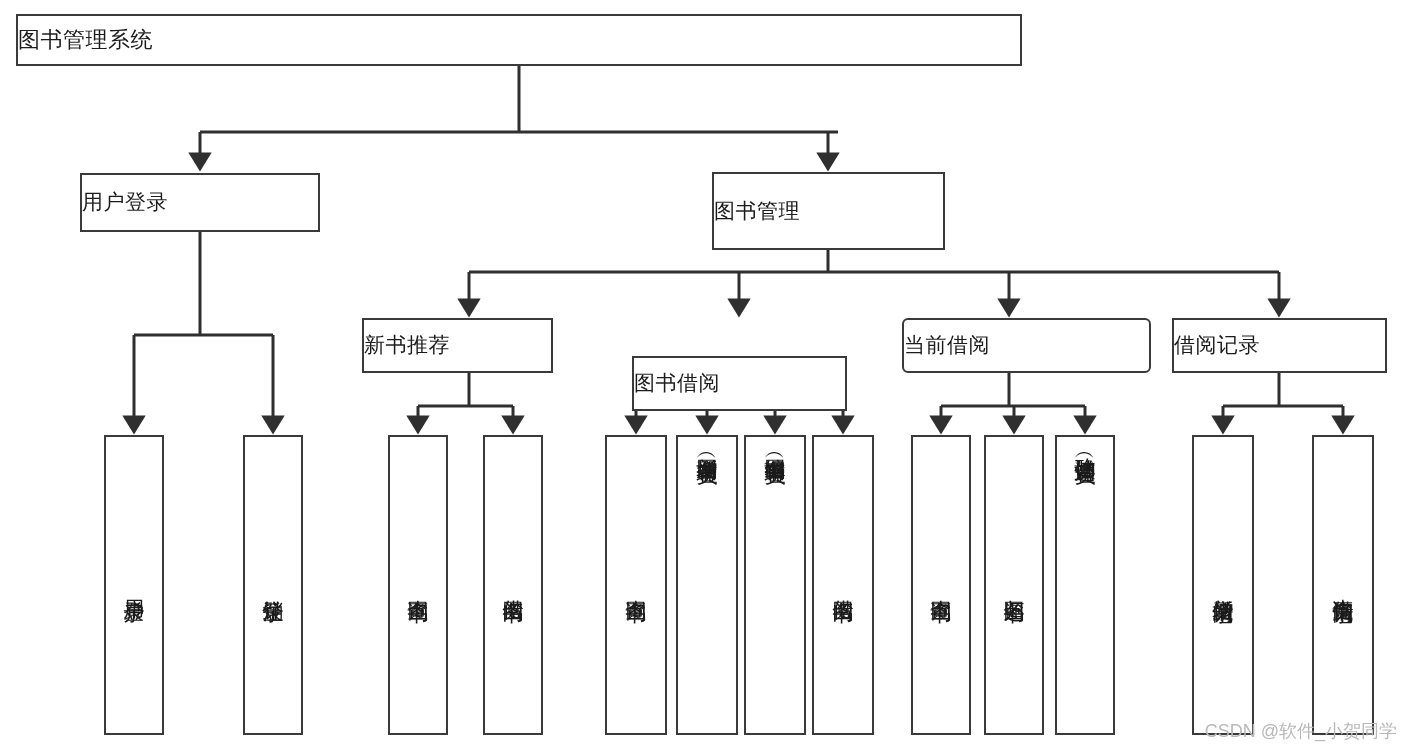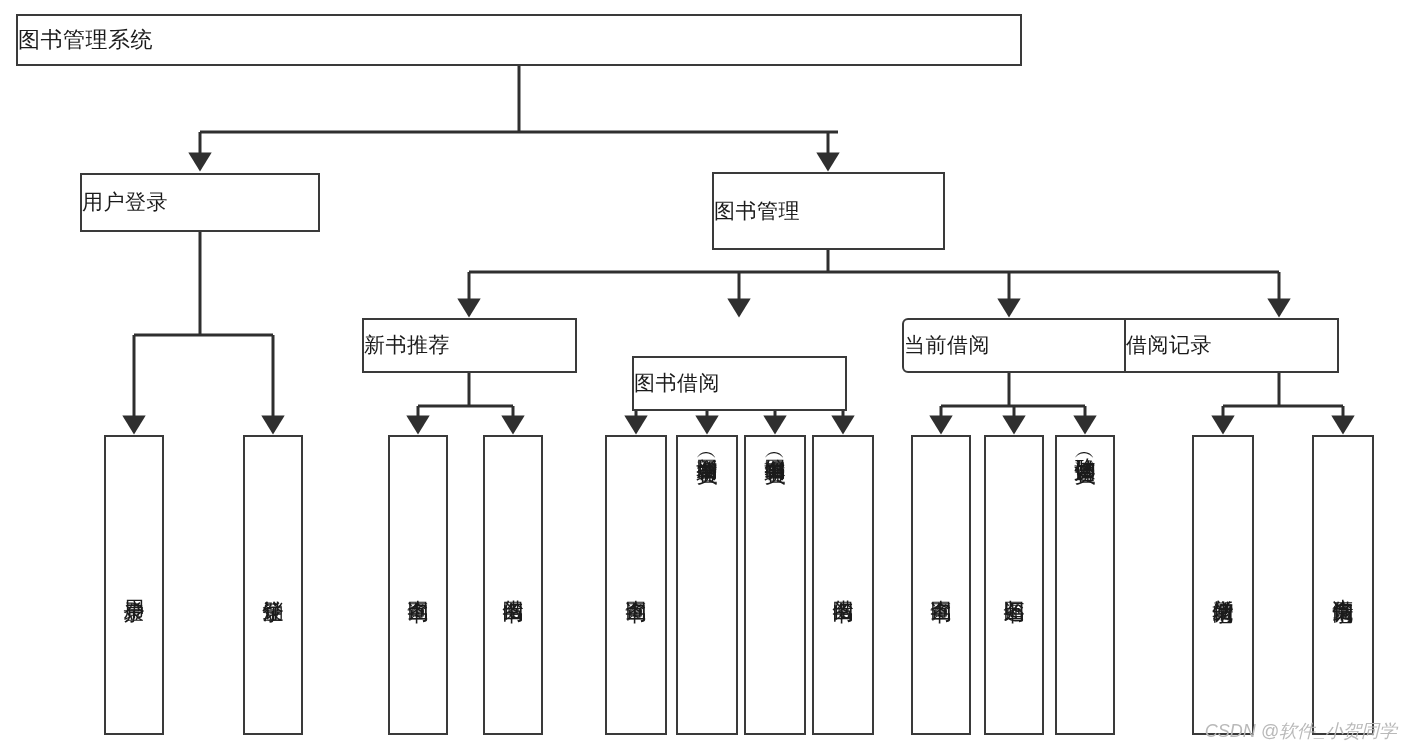--- a/index.html
+++ b/index.html
@@ -66,21 +66,20 @@
     white-space: nowrap;
   }
   #watermark {
     position: absolute;
     right: 8px;
     bottom: 4px;
     font-size: 18px;
     color: #b9b9b9;
     white-space: nowrap;
     pointer-events: none;
-    font-style: italic;
   }
 </style>
 </head>
 <body>
 
 <div id="canvas">
 
   <svg id="diagram-svg" viewBox="0 0 1405 747" xmlns="http://www.w3.org/2000/svg">
     <defs>
       <marker id="arrow" markerWidth="9" markerHeight="9" refX="3.2" refY="4.5" orient="auto" markerUnits="strokeWidth">
@@ -135,30 +134,30 @@
     <span class="node-label-h">图书管理系统</span>
   </div>
 
   <div class="node-box" style="left:80px; top:173px; width:240px; height:59px;">
     <span class="node-label-h">用户登录</span>
   </div>
   <div class="node-box" style="left:712px; top:172px; width:233px; height:78px;">
     <span class="node-label-h">图书管理</span>
   </div>
 
-  <div class="node-box" style="left:362px; top:318px; width:215px; height:55px;">
+  <div class="node-box" style="left:362px; top:318px; width:191px; height:55px;">
     <span class="node-label-h">新书推荐</span>
   </div>
   <div class="node-box" style="left:632px; top:318px; width:215px; height:55px;margin-top:38px;">
     <span class="node-label-h">图书借阅</span>
   </div>
   <div class="node-box" style="left:902px; top:318px; width:249px; height:55px;border-radius:6px;">
     <span class="node-label-h">当前借阅</span>
   </div>
-  <div class="node-box" style="left:1124px; top:318px; width:215px; height:55px;">
+  <div class="node-box" style="left:1172px; top:318px; width:215px; height:55px;">
     <span class="node-label-h">借阅记录</span>
   </div>
 
   <div class="leaf-box center" style="left:104px; top:435px; width:60px; height:300px;">
     <span class="leaf-label-v">用户登录</span>
   </div>
   <div class="leaf-box center" style="left:243px; top:435px; width:60px; height:300px;">
     <span class="leaf-label-v">注销登录</span>
   </div>
   <div class="leaf-box center" style="left:388px; top:435px; width:60px; height:300px;">

